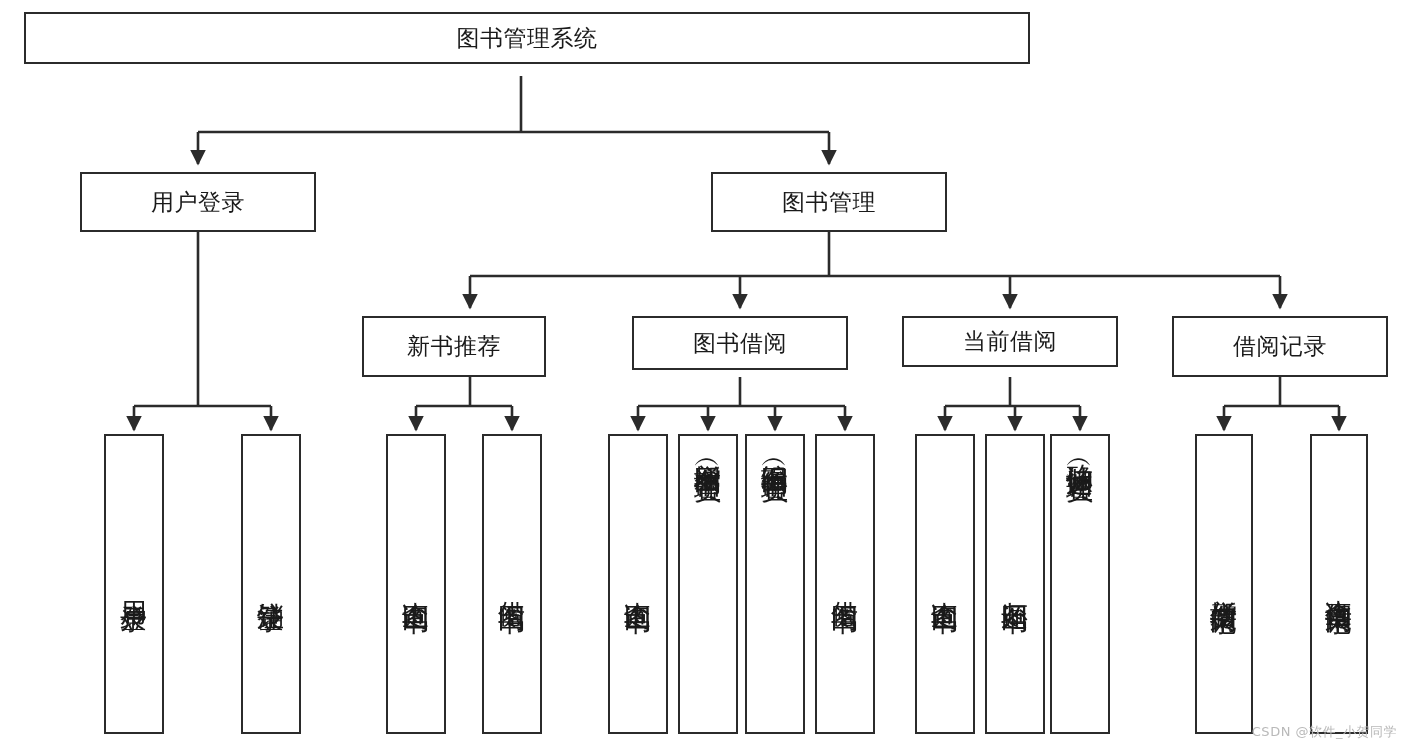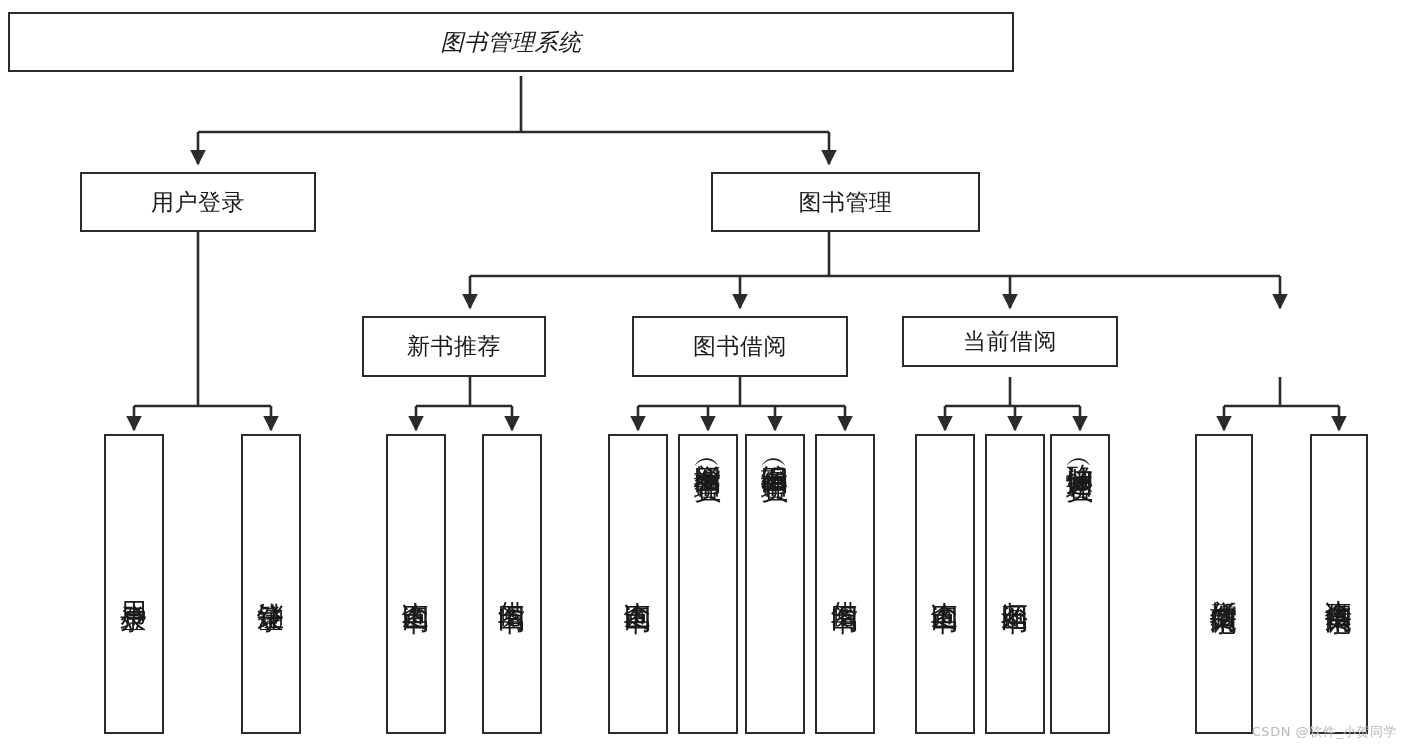--- a/index.html
+++ b/index.html
@@ -123,40 +123,43 @@
       <path d="M 1015 406 L 1015 430" marker-end="url(#arrow)"></path>
       <path d="M 1080 406 L 1080 430" marker-end="url(#arrow)"></path>
 
       <path d="M 1280 377 L 1280 406"></path>
       <path d="M 1224 406 L 1339 406"></path>
       <path d="M 1224 406 L 1224 430" marker-end="url(#arrow)"></path>
       <path d="M 1339 406 L 1339 430" marker-end="url(#arrow)"></path>
     </g>
   </svg>
 
-  <div class="node horiz" style="left:8px; top:12px; width:1006px; height:60px;font-style:italic;">
+  <div class="node horiz" style="left:24px; top:12px; width:1006px; height:52px;">
     <span class="label">图书管理系统</span>
   </div>
 
   <div class="node horiz" style="left:80px; top:172px; width:236px; height:60px;">
     <span class="label">用户登录</span>
   </div>
-  <div class="node horiz" style="left:711px; top:172px; width:269px; height:60px;">
+  <div class="node horiz" style="left:711px; top:172px; width:236px; height:60px;">
     <span class="label">图书管理</span>
   </div>
 
   <div class="node horiz" style="left:362px; top:316px; width:184px; height:61px;">
     <span class="label">新书推荐</span>
   </div>
-  <div class="node horiz" style="left:632px; top:316px; width:216px; height:61px;">
+  <div class="node horiz" style="left:632px; top:316px; width:216px; height:54px;">
     <span class="label">图书借阅</span>
   </div>
   <div class="node horiz" style="left:902px; top:316px; width:216px; height:51px;">
     <span class="label">当前借阅</span>
   </div>
+  <div class="node horiz" style="left:1172px; top:316px; width:216px; height:61px;">
+    <span class="label">借阅记录</span>
+  </div>
 
   <div class="node vert centered" style="left:104px; top:434px; width:60px; height:300px;">
     <span class="label">用户登录</span>
   </div>
   <div class="node vert centered" style="left:241px; top:434px; width:60px; height:300px;">
     <span class="label">注销登录</span>
   </div>
 
   <div class="node vert centered" style="left:386px; top:434px; width:60px; height:300px;">
     <span class="label">查询图书</span>

